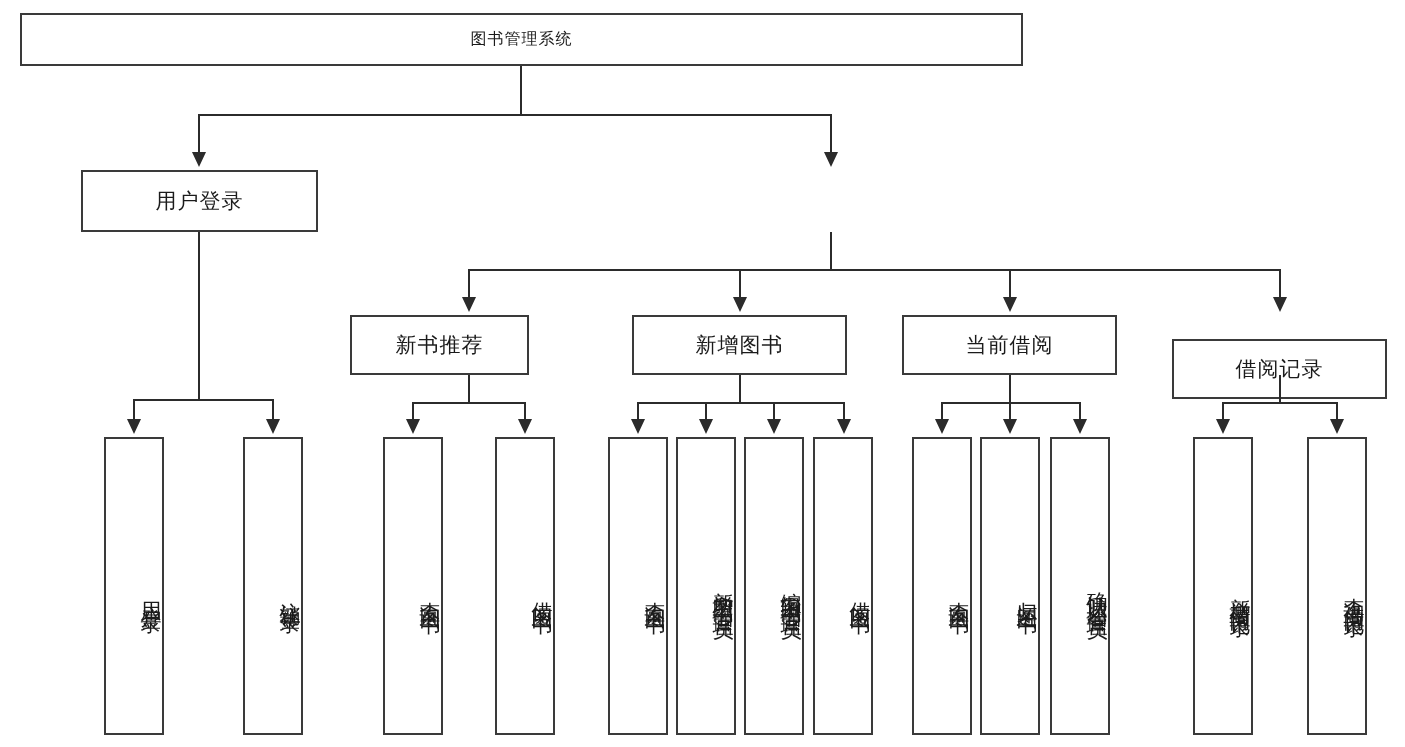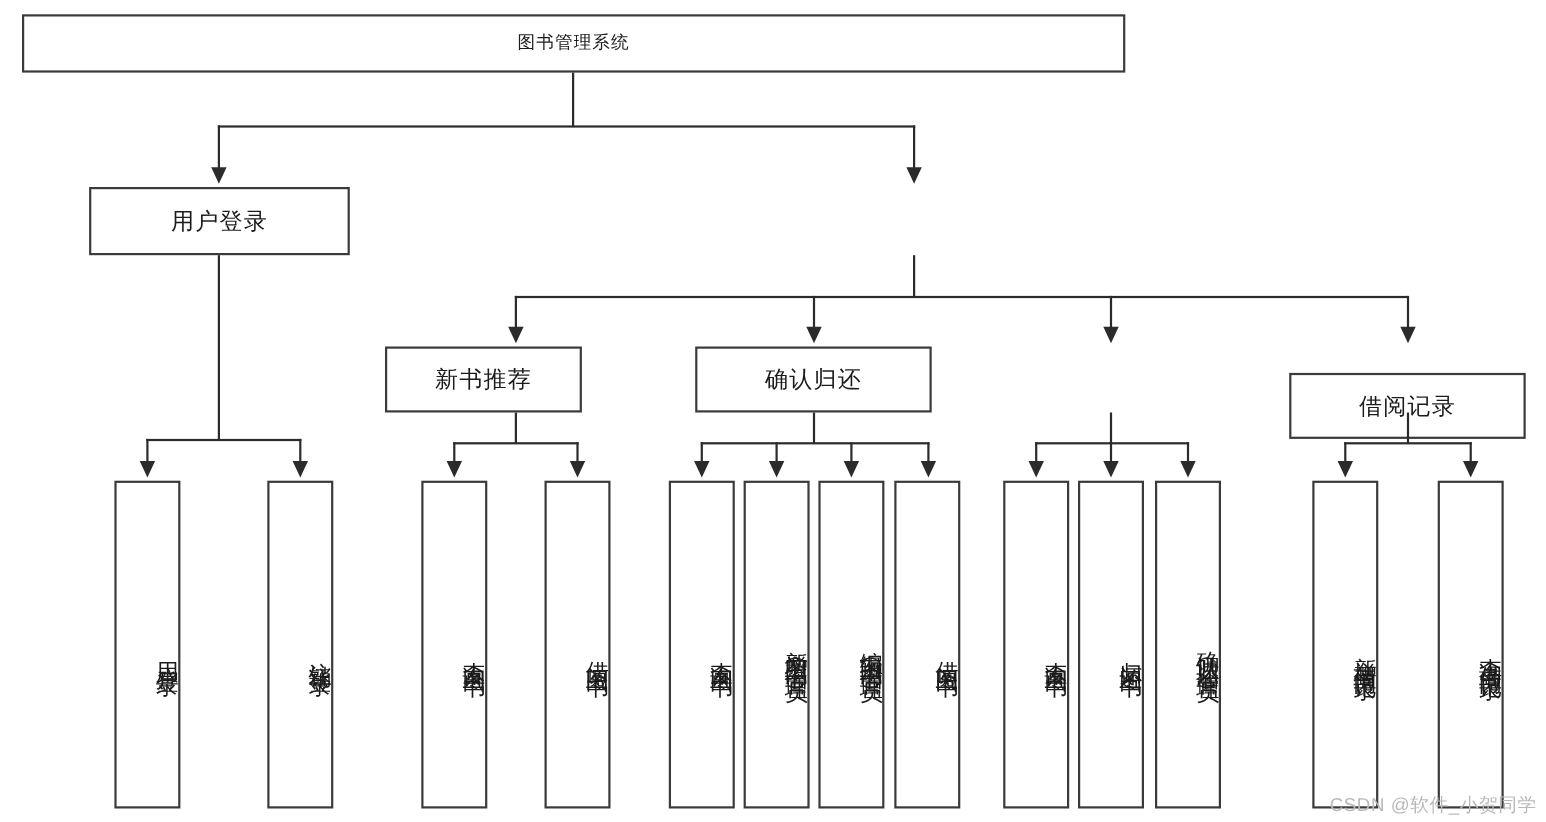--- a/index.html
+++ b/index.html
@@ -115,21 +115,24 @@
   <div class="arrow" style="left:733px; top:297px;"></div>
   <div class="conn vline" style="left:1009px; top:269px; width:2px; height:30px;"></div>
   <div class="arrow" style="left:1003px; top:297px;"></div>
   <div class="conn vline" style="left:1279px; top:269px; width:2px; height:30px;"></div>
   <div class="arrow" style="left:1273px; top:297px;"></div>
 
   <div class="node horiz" style="left:350px; top:315px; width:179px; height:60px;">
     <span>新书推荐</span>
   </div>
   <div class="node horiz" style="left:632px; top:315px; width:215px; height:60px;">
-    <span>确认归还</span>
+    <span>新增图书</span>
+  </div>
+  <div class="node horiz" style="left:902px; top:315px; width:215px; height:60px;">
+    <span>当前借阅</span>
   </div>
   <div class="node horiz" style="left:1172px; top:315px; width:215px; height:60px;margin-top:24px;">
     <span>借阅记录</span>
   </div>
 
   <div class="conn vline" style="left:468px; top:375px; width:2px; height:28px;"></div>
   <div class="conn hline" style="left:412px; top:402px; width:114px; height:2px;"></div>
   <div class="conn vline" style="left:412px; top:402px; width:2px; height:19px;"></div>
   <div class="arrow" style="left:406px; top:419px;"></div>
   <div class="conn vline" style="left:524px; top:402px; width:2px; height:19px;"></div>
@@ -199,15 +202,14 @@
     <span class="vlabel">确认归还（管理员）</span>
   </div>
 
   <div class="node leaf" style="left:1193px; top:437px; width:60px; height:298px;">
     <span class="vlabel">新增借阅记录</span>
   </div>
   <div class="node leaf" style="left:1307px; top:437px; width:60px; height:298px;">
     <span class="vlabel">查询借阅记录</span>
   </div>
 
-  <div id="watermark">CSDN @软件_小贺同学</div>
 
 </div>
 
 </body></html>

